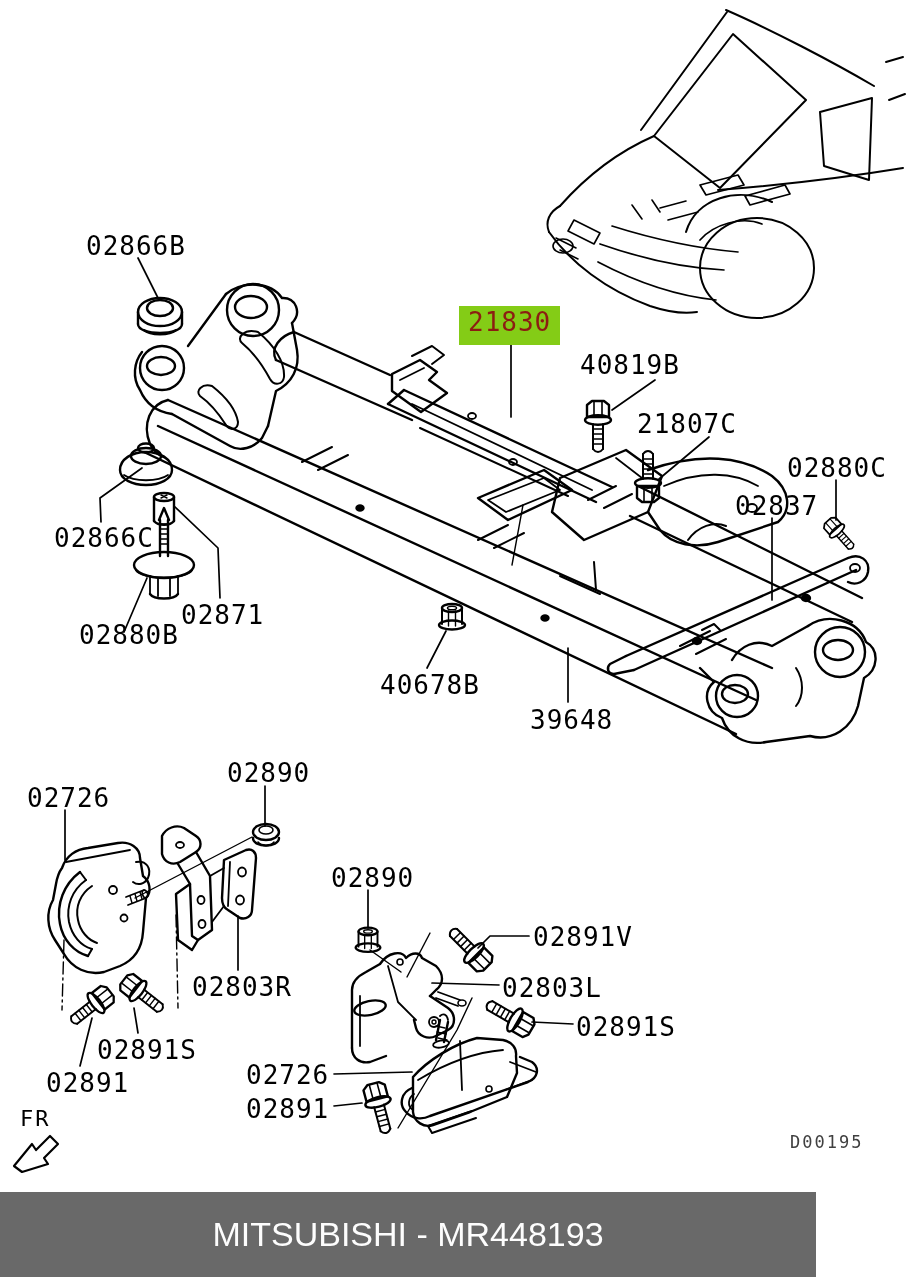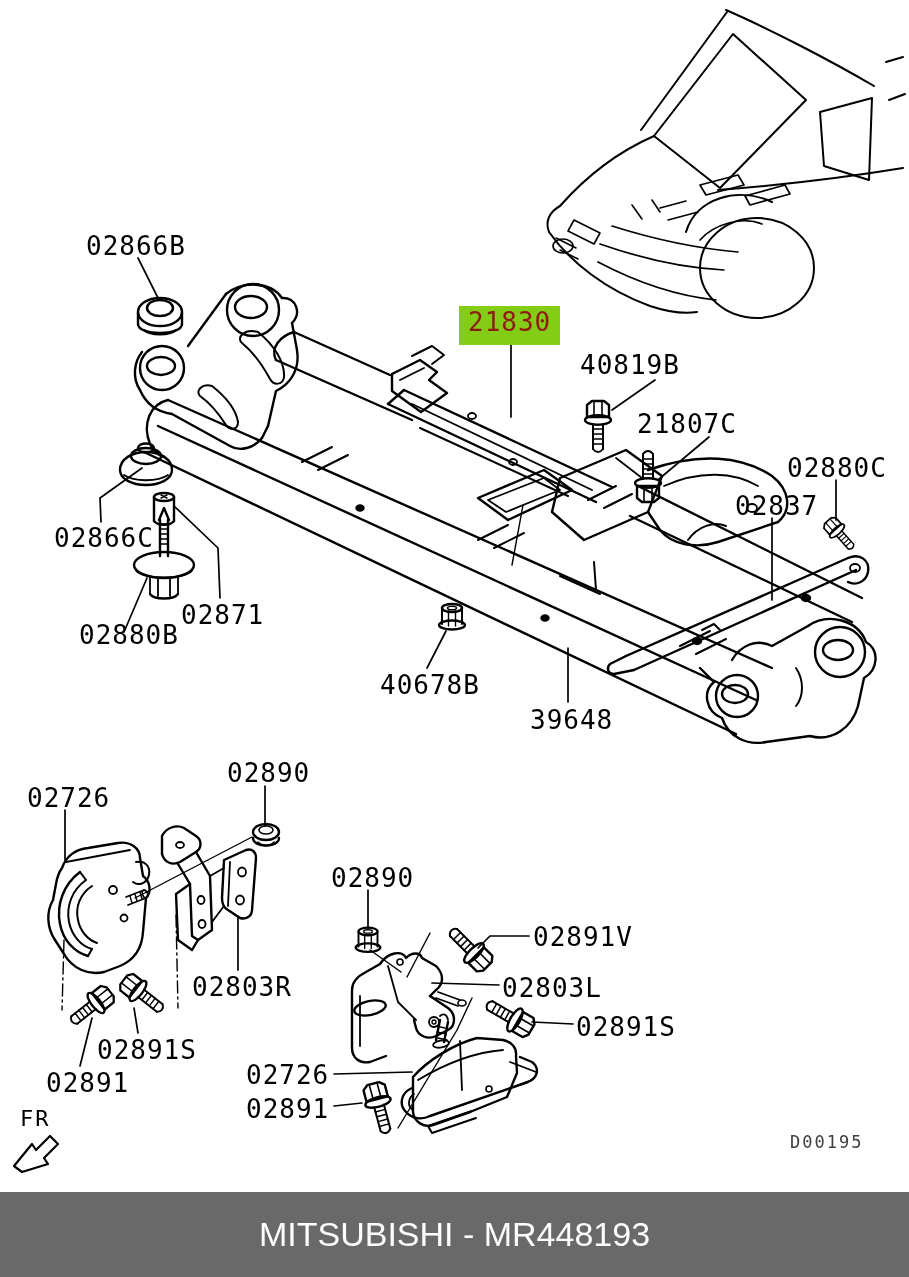--- a/index.html
+++ b/index.html
@@ -6,21 +6,21 @@
   #page{position:relative;width:909px;height:1277px;background:#ffffff;overflow:hidden;
         font-family:"DejaVu Sans", sans-serif;}
   #art{position:absolute;left:0;top:0;}
   .part-label{position:absolute;font-family:"DejaVu Sans Mono", monospace;
       font-size:26px;letter-spacing:1px;color:#000;white-space:nowrap;line-height:1;cursor:pointer;}
   .part-label.highlight{background:#84cc16;color:#8c1d12;padding:3px 9px 10px 9px;}
   .fr-label{position:absolute;left:20px;top:1108px;font-family:"DejaVu Sans Mono", monospace;
       font-size:22px;letter-spacing:2px;color:#000;line-height:1;}
   .drawing-number{position:absolute;left:790px;top:1134px;font-family:"DejaVu Sans Mono", monospace;
       font-size:17px;letter-spacing:2px;color:#404040;line-height:1;}
-  .footer{position:absolute;left:0;top:1192px;width:909px;height:85px;background:#696969;
+  .footer{position:absolute;left:0;top:1192px;width:816px;height:85px;background:#696969;
       display:flex;align-items:center;justify-content:center;gap:46px;
       font-family:"Liberation Sans", sans-serif;font-size:34px;color:#fdfdfd;}
 </style>
 </head>
 <body>
 
 <div id="page">
 
   <svg id="art" width="909" height="1192" viewBox="0 0 909 1192" fill="none" stroke="#000" stroke-width="2.4" stroke-linecap="round" stroke-linejoin="round">
 

